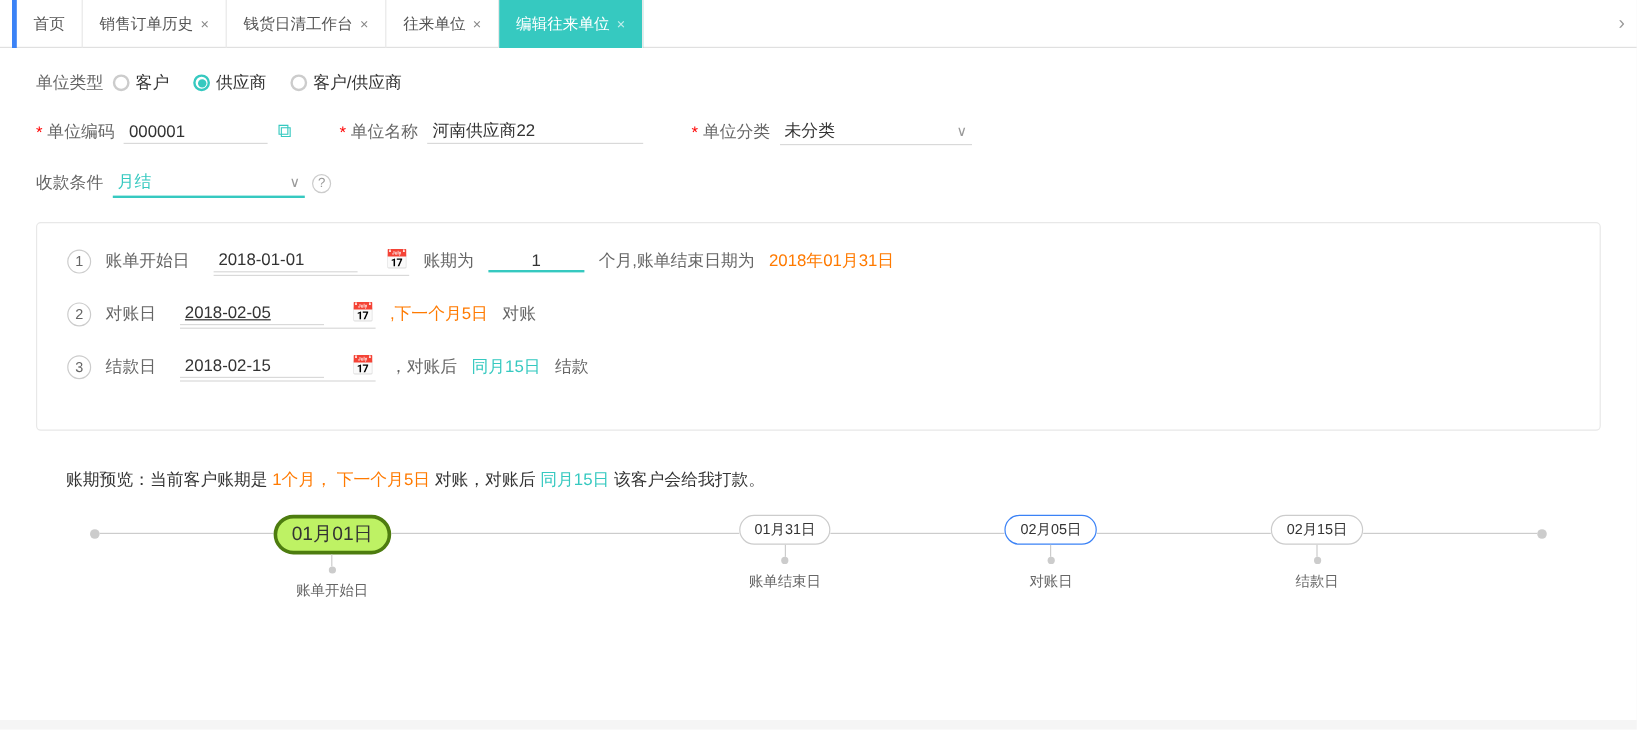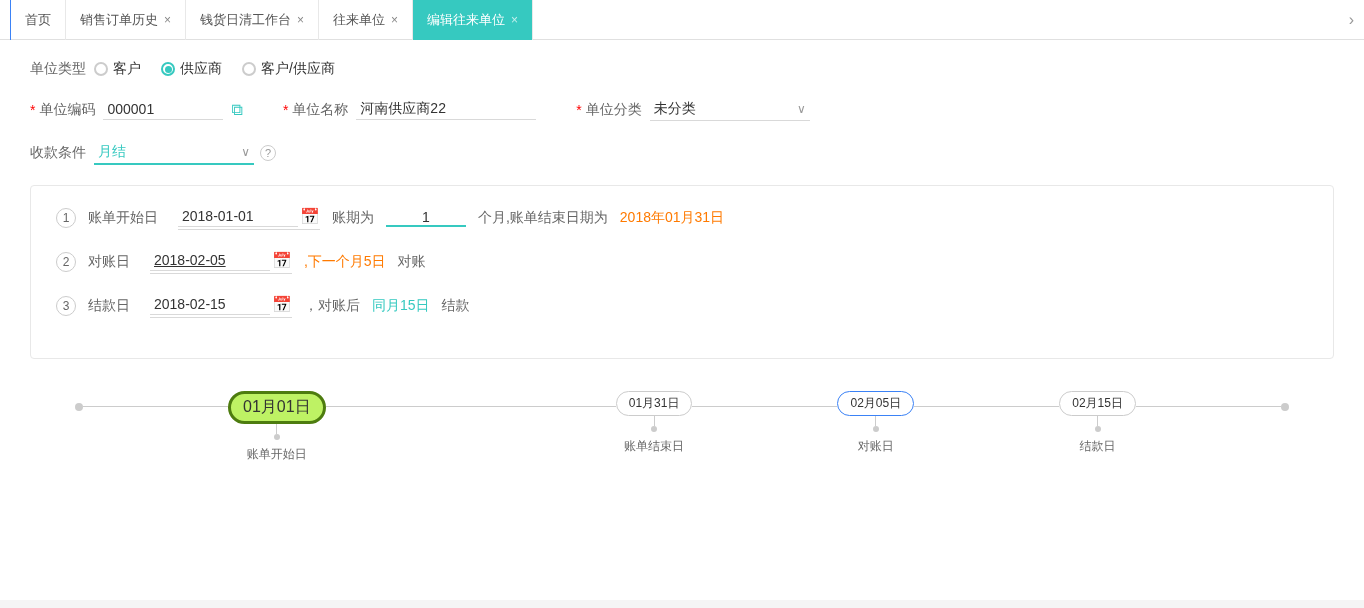--- a/index.html
+++ b/index.html
@@ -18,21 +18,21 @@
       display: flex;
       align-items: center;
       padding: 0 14px;
       height: 40px;
       cursor: pointer;
       font-size: 13px;
       color: #555;
       white-space: nowrap;
       border-right: 1px solid #e8e8e8;
     }
-    .tab:first-child { border-left: 1px solid #3b82f6; }
+    .tab:first-child { border-left: 4px solid #3b82f6; }
     .tab.active {
       background: #36c9c0;
       color: #fff;
     }
     .tab .close-btn {
       margin-left: 6px;
       font-size: 12px;
       opacity: 0.7;
     }
     .tab-arrow {
@@ -169,21 +169,21 @@
       flex-shrink: 0;
     }
     .field-label {
       color: #666;
       white-space: nowrap;
       margin-right: 8px;
     }
     .date-input-wrap {
       display: flex;
       align-items: center;
-      gap: 2px;
+      gap: 23px;
       border-bottom: 1px solid #d9d9d9;
       padding-bottom: 2px;
     }
     .calendar-icon {
       color: #36c9c0;
       font-size: 16px;
       cursor: pointer;
     }
     .period-input {
       border: none;
@@ -353,20 +353,28 @@
         <input class="input-field" value="2018-02-15" style="width: 100px;">
         <span class="calendar-icon">📅</span>
       </div>
       <span class="inline-text">，对账后</span>
       <span class="highlight-teal">同月15日</span>
       <span class="inline-text">结款</span>
     </div>
   </div>
 
   <div class="preview-section">
+    <div class="preview-text">
+      <span>账期预览：当前客户账期是</span>
+      <span class="highlight-orange">1个月，</span>
+      <span class="highlight-orange">下一个月5日</span>
+      <span>对账，对账后</span>
+      <span class="highlight-teal">同月15日</span>
+      <span>该客户会给我打款。</span>
+    </div>
 
     <div style="display:flex; align-items:flex-start; width:100%; padding: 0 20px;">
 
       <div style="display:flex;flex-direction:column;align-items:center;">
         <div style="width:8px;height:8px;border-radius:50%;background:#ccc;margin-top:12px;"></div>
       </div>
       <div style="flex:1;height:1px;background:#ccc;margin-top:15px;"></div>
 
       <div style="display:flex;flex-direction:column;align-items:center;">
         <div style="border:3px solid #4d7c0f;border-radius:20px;padding:3px 12px;font-size:16px;background:#bef264;white-space:nowrap;">01月01日</div>

